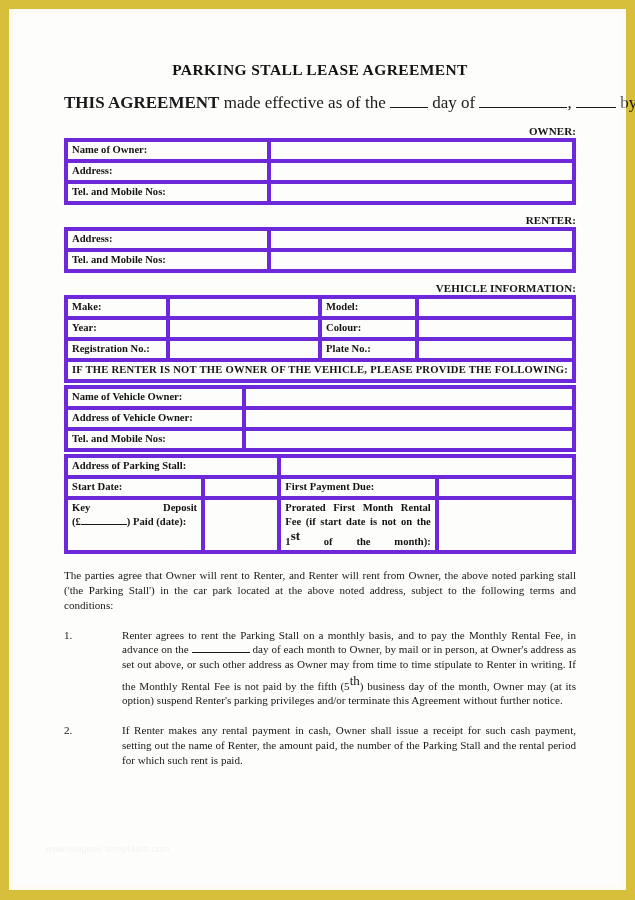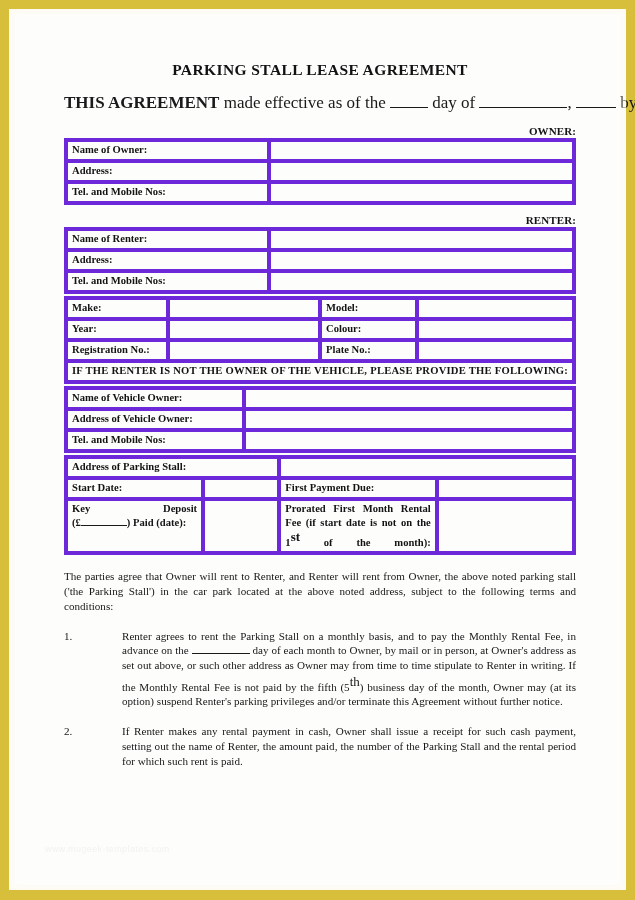--- a/index.html
+++ b/index.html
@@ -206,34 +206,31 @@
     </table>
 
     <div class="section-label">RENTER:</div>
     <table class="form">
       <colgroup>
           <col style="width:40%">
           <col style="width:60%">
         </colgroup>
       <tbody>
         <tr>
-          <td class="lbl">Name of Renter:</td>
-          <td class="val"></td>
-        </tr>
-        <tr>
           <td class="lbl tall">Address:</td>
           <td class="val tall"></td>
         </tr>
         <tr>
           <td class="lbl">Tel. and Mobile Nos:</td>
           <td class="val"></td>
         </tr>
       </tbody>
     </table>
 
+    <div class="section-label">VEHICLE INFORMATION:</div>
     <table class="form">
       <colgroup>
         <col style="width:20%">
           <col style="width:30%">
         <col style="width:19%">
           <col style="width:31%">
       </colgroup>
       <tbody>
         <tr>
           <td class="lbl">Make:</td>

